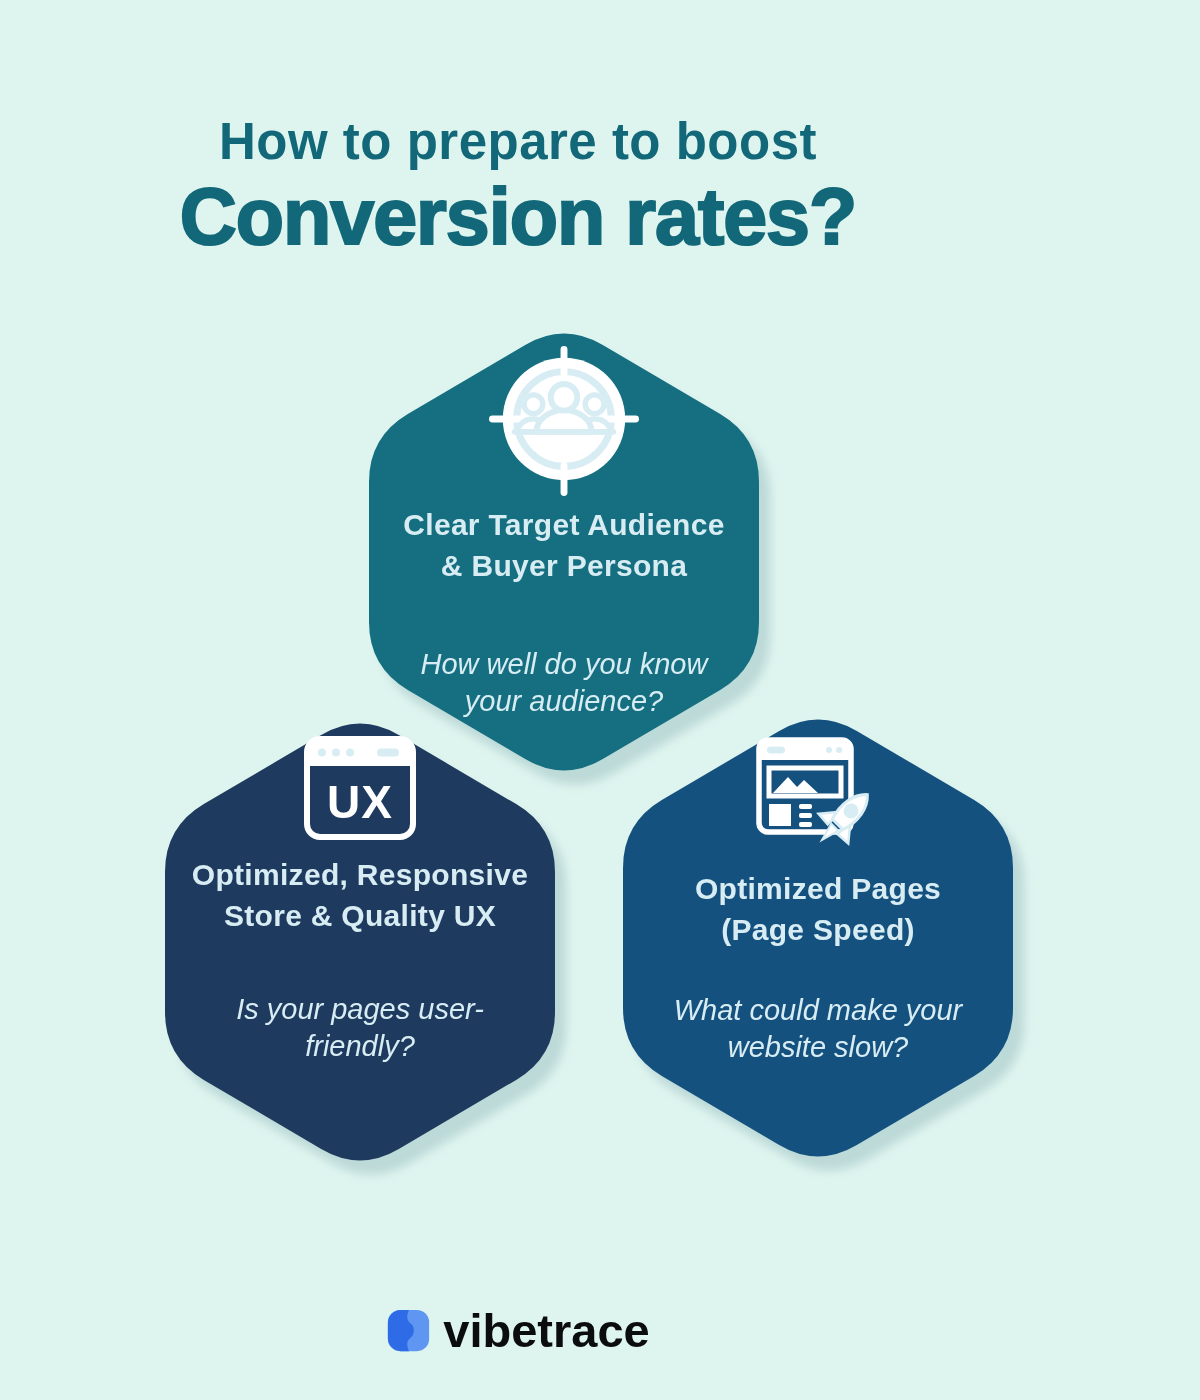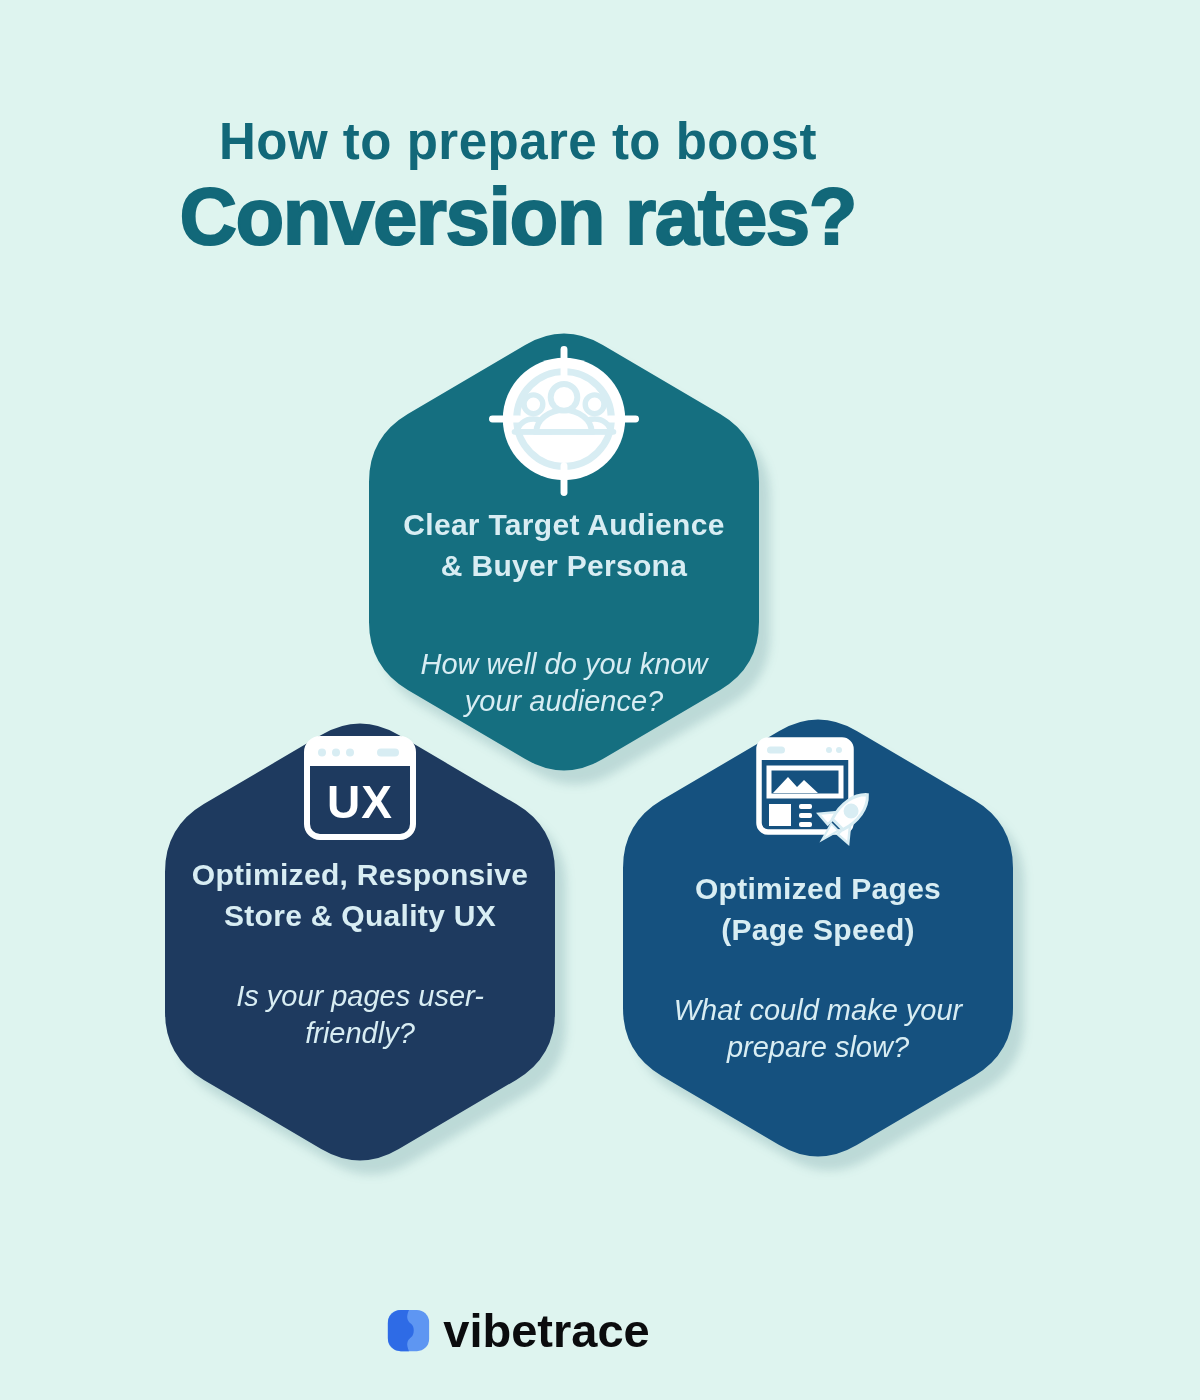--- a/index.html
+++ b/index.html
@@ -46,21 +46,21 @@
   .hex--audience{left:369px;top:322px;color:#156f80;}
   .hex--ux{left:165px;top:712px;color:#1e3a5f;}
   .hex--speed{left:623px;top:708px;color:#15517f;}
 
   .hex--audience .hex-icon{margin-top:24px;}
   .hex--audience .hex-heading{margin-top:8px;}
   .hex--audience .hex-question{margin-top:60px;}
 
   .hex--ux .hex-icon{margin-top:24px;}
   .hex--ux .hex-heading{margin-top:14px;}
-  .hex--ux .hex-question{margin-top:42px;}
+  .hex--ux .hex-question{margin-top:55px;}
 
   .hex--speed .hex-icon{margin-top:28px;}
   .hex--speed .hex-heading{margin-top:14px;}
   .hex--speed .hex-question{margin-top:42px;}
 
   
   .brand{
     position:absolute;top:1303px;left:0;width:100%;
     display:flex;align-items:center;justify-content:center;gap:12px;
   }
@@ -132,21 +132,21 @@
             <path d="M-5,13 L0,31 L5,13 Z" fill="#ffffff" stroke="currentColor" stroke-width="2"></path>
           </g>
         </svg>
       </div>
       <h2 class="hex-heading">
         <span>Optimized Pages</span>
         <span>(Page Speed)</span>
       </h2>
       <p class="hex-question">
         <span>What could make your</span>
-        <span>prepare slow?</span>
+        <span>website slow?</span>
       </p>
     </div>
   </section>
 
   <section class="hex hex--audience">
     <svg class="hex-bg" viewBox="0 0 390 460" aria-hidden="true">
       <path class="hex-outline" fill="#156f80" d="M156.2,22.9 Q195,0 233.8,22.9 L351.2,92.1 Q390,115 390.0,160.0 L390.0,300.0 Q390,345 351.2,367.9 L233.8,437.1 Q195,460 156.2,437.1 L38.8,367.9 Q0,345 0.0,300.0 L0.0,160.0 Q0,115 38.8,92.1 Z"></path>
     </svg>
     <div class="hex-content">
       <div class="hex-icon">

